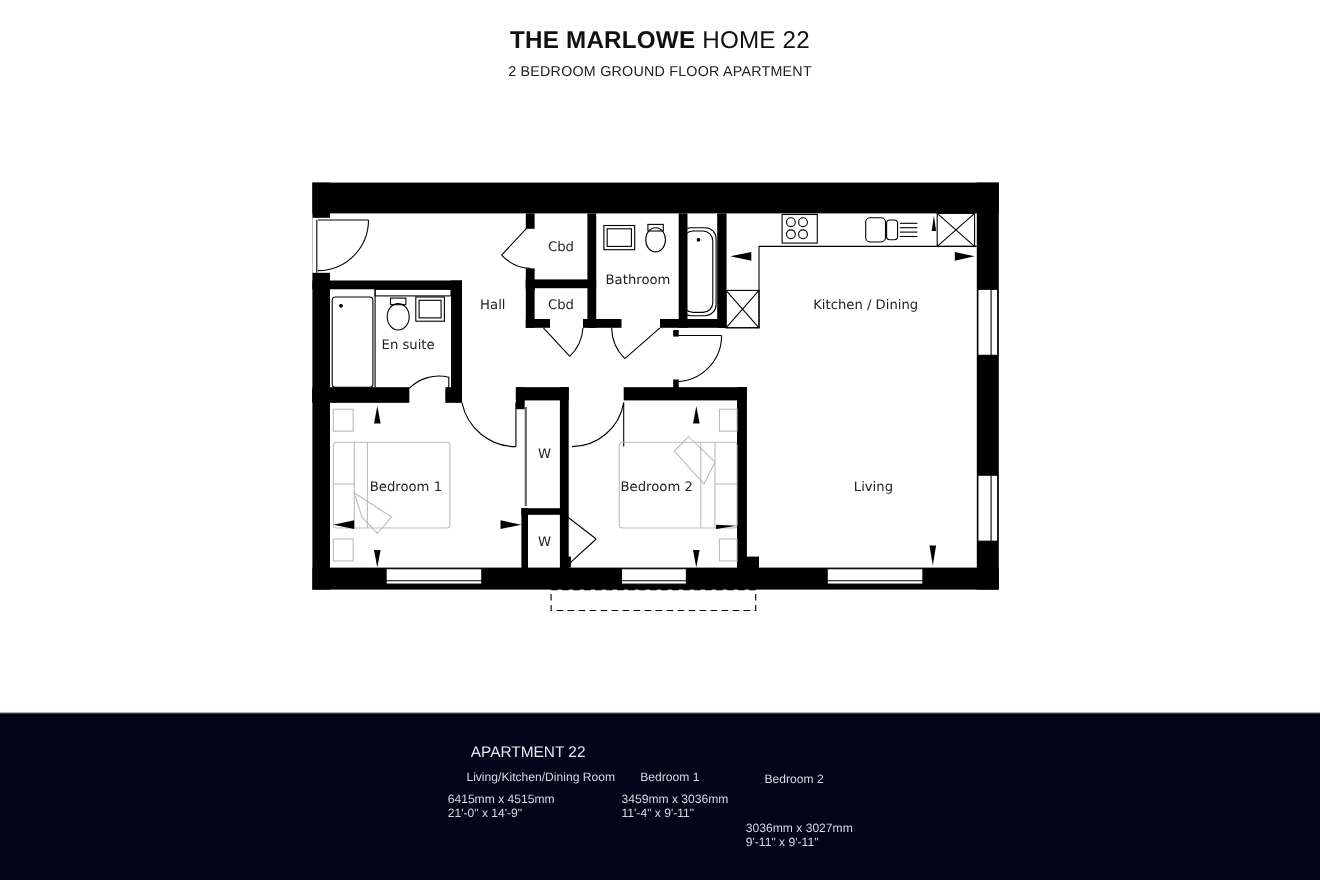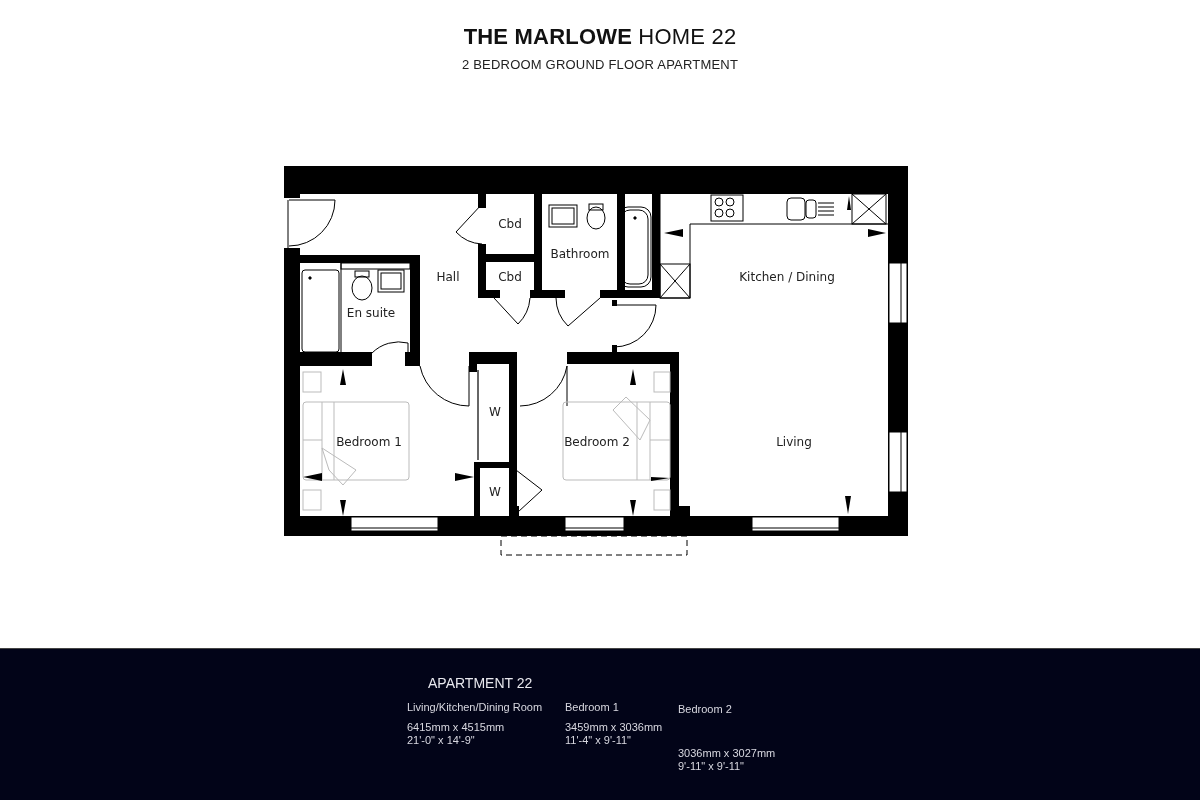--- a/index.html
+++ b/index.html
@@ -5,21 +5,21 @@
   html, body { margin:0; padding:0; }
   body { width:1200px; height:800px; background:#ffffff; position:relative; overflow:hidden; font-family:"Liberation Sans", sans-serif; }
   .title { position:absolute; left:0; width:1200px; top:24px; text-align:center; font-size:22px; font-weight:bold; color:#111; letter-spacing:0.2px; }
   .title .thin { font-weight:normal; }
   .subtitle { position:absolute; left:0; width:1200px; top:57px; text-align:center; font-size:13px; color:#222; letter-spacing:0.2px; }
   svg.plan { position:absolute; left:0; top:0; }
   .room-label { font-family:"DejaVu Sans", sans-serif; font-size:12px; fill:#222; }
   .footer { position:absolute; left:0; top:648px; width:1200px; height:152px; background:#020418; border-top:1px solid #444; color:#e8e8ee; }
   .footer .apt { position:absolute; left:407px; top:26px; font-size:14px;margin-left:21px; }
   .footer .col { position:absolute; font-size:11px; color:#d8d8e0; }
-  .footer .col .lbl { display:block; }
+  .footer .col .lbl { display:block;margin-left:17px; }
   .footer .col .mm { display:block; margin-top:8px; }
   .footer .col .ft { display:block; margin-top:1px; }
 </style>
 </head>
 <body>
 
 <div class="title"><span>THE MARLOWE</span> <span class="thin">HOME 22</span></div>
 <div class="subtitle">2 BEDROOM GROUND FLOOR  APARTMENT</div>
 
 <svg class="plan" width="1200" height="640" viewBox="0 0 1200 640">

